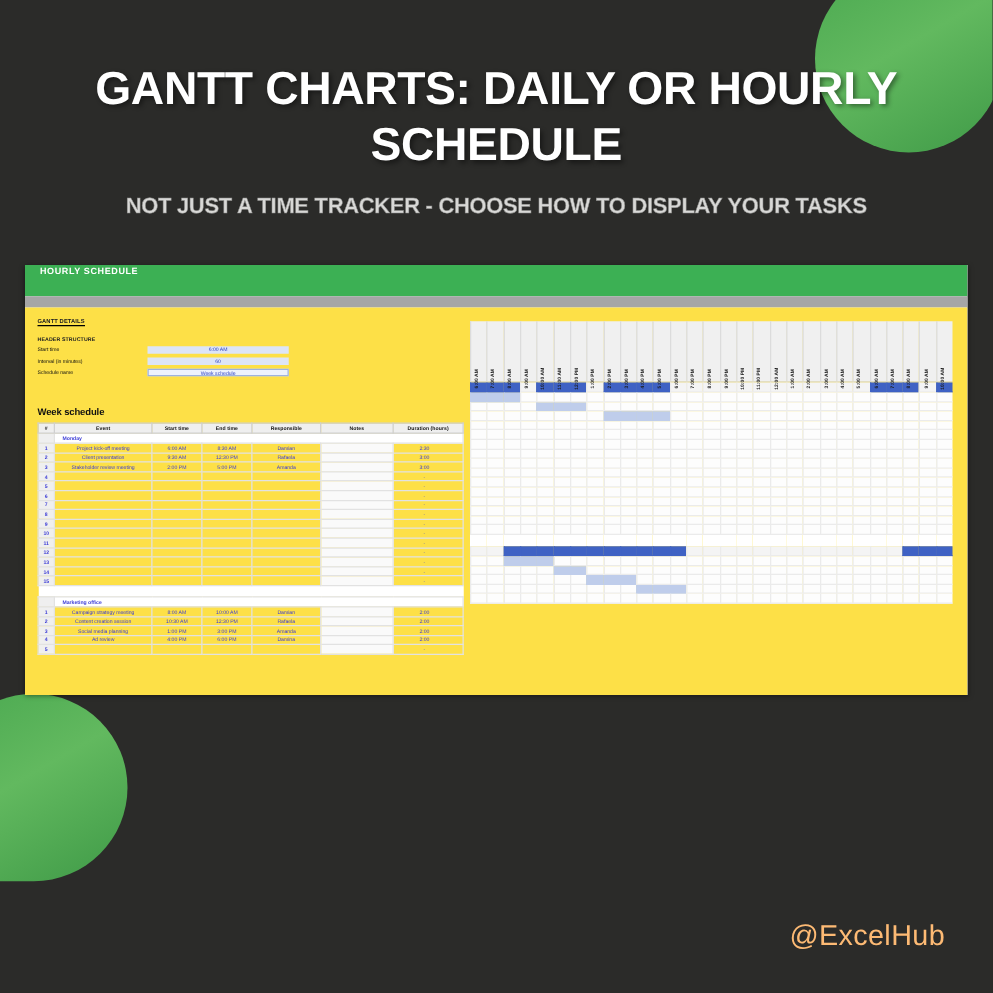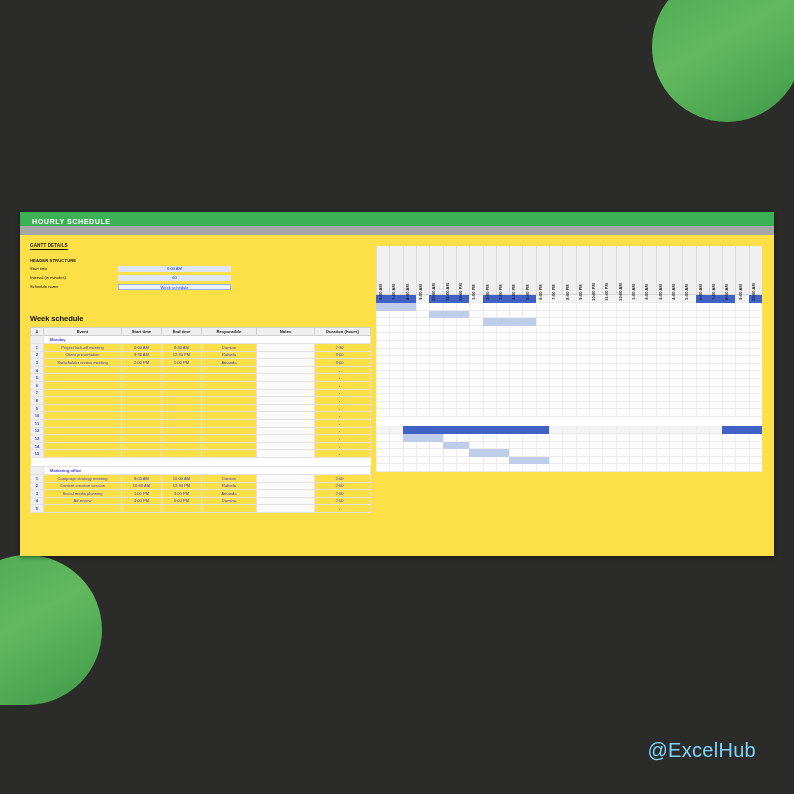--- a/index.html
+++ b/index.html
@@ -64,48 +64,48 @@
     font-weight: bold;
     letter-spacing: -0.2px;
     text-transform: uppercase;
     -webkit-text-stroke: 0.4px #8d8d8b;
   }
 
   
   .watermark {
     position: absolute;
     right: 38px; bottom: 32px;
-    color: #7dd3fc;
-    font-size: 20px;
+    color: #fdba74;
+    font-size: 23px;
     letter-spacing: .3px;
     z-index: 4;
     text-align: center;
   }
 
   
   .sheet {
     position: absolute;
     left: 20px; top: 212px;
     width: 754px; height: 344px;
     background: #ffffff;
     overflow: hidden;
     z-index: 2;
     font-size: 4.2px;
     color: #222;
     box-shadow: 0 1px 4px rgba(0,0,0,.5);
   }
   .green-bar {
-    height: 14px;
+    height: 25px;
     background: #3cb054;
     color: #ffffff;
     font-weight: bold;
     font-size: 7.2px;
     letter-spacing: .5px;
     display: flex;
-    align-items: flex-end;
+    align-items: flex-start;
     padding-left: 12px;
   }
   .grey-bar {
     height: 9px;
     background: #a6a6a6;
   }
   .sheet-body {
     position: relative;
     height: 322px;
     background: #fde047;
@@ -258,20 +258,22 @@
   .gcell.f-dark { background: #3f62c4; border-color: #3f62c4; }
   .gcell.f-light { background: #bfcdeb; border-color: #bfcdeb; }
 </style>
 </head>
 <body>
 
 <div class="blob blob-tr"></div>
 <div class="blob blob-bl"></div>
 
 <div class="headline-wrap">
+  <div class="headline">GANTT CHARTS: DAILY OR HOURLY SCHEDULE</div>
+  <div class="subhead">NOT JUST A TIME TRACKER - CHOOSE HOW TO DISPLAY YOUR TASKS</div>
 </div>
 
 <div class="watermark">@ExcelHub</div>
 
 <div class="sheet">
 
   <div class="green-bar">
     <span>HOURLY SCHEDULE</span>
   </div>
   <div class="grey-bar"></div>

